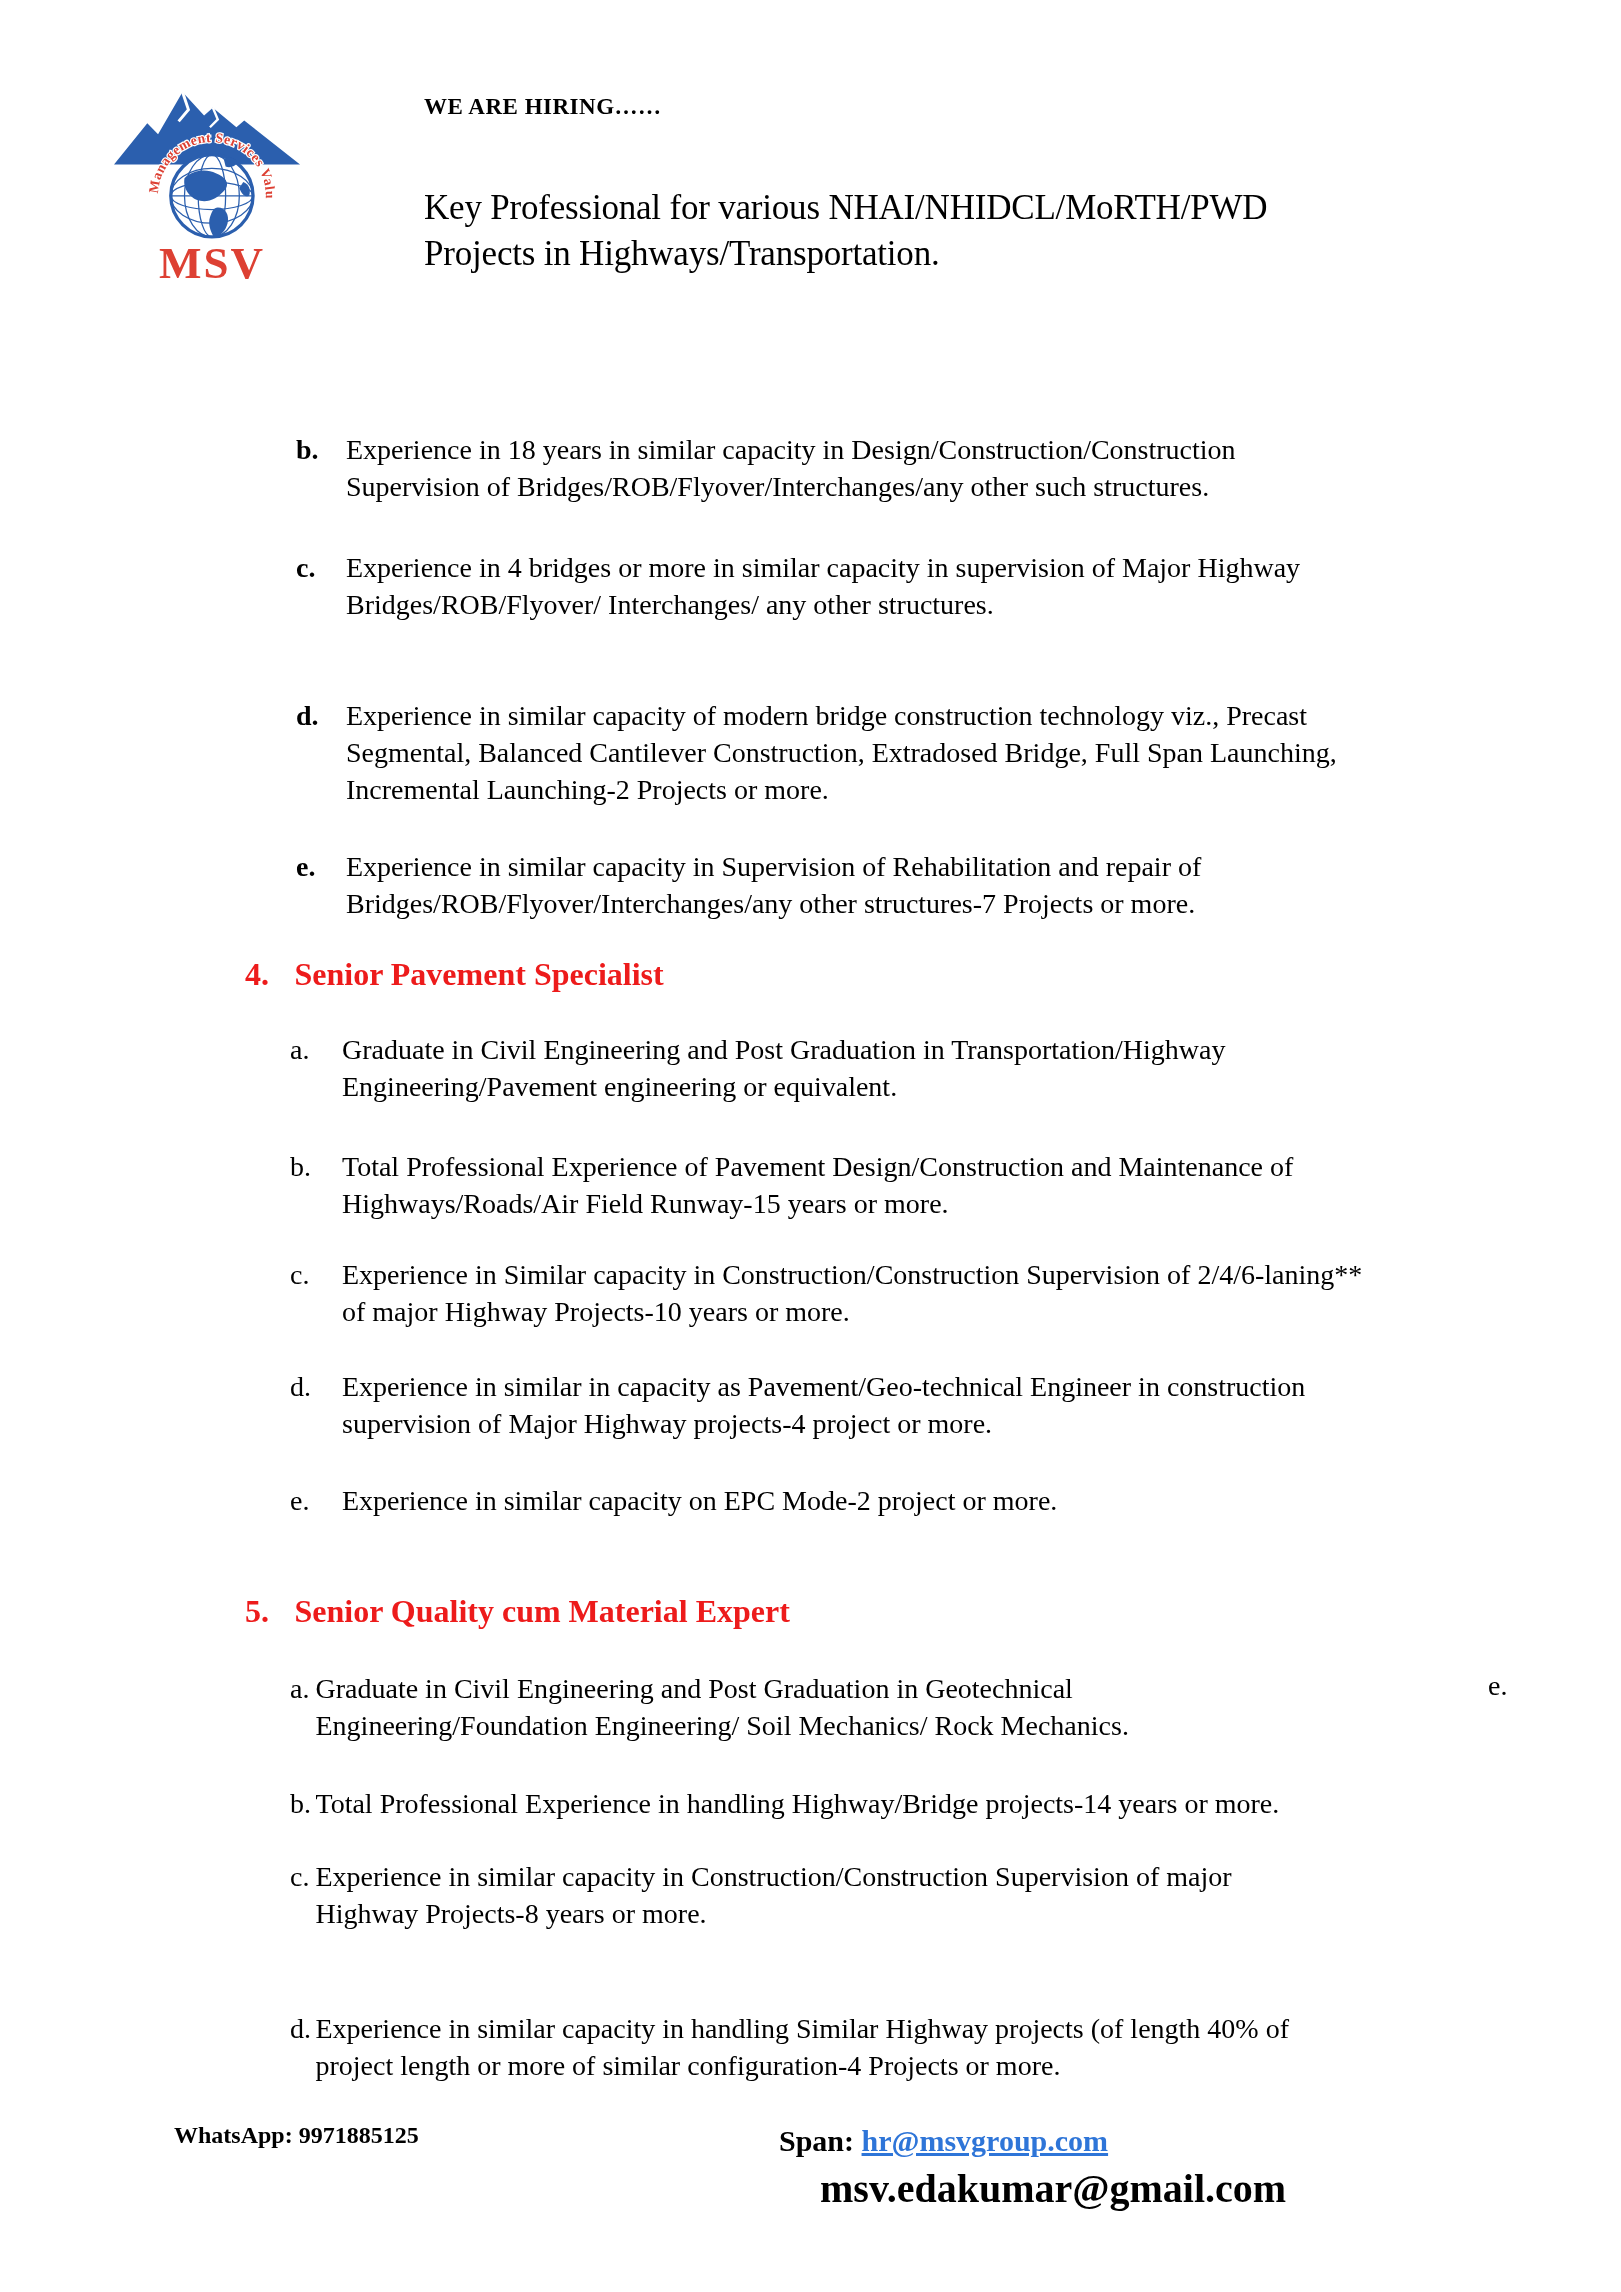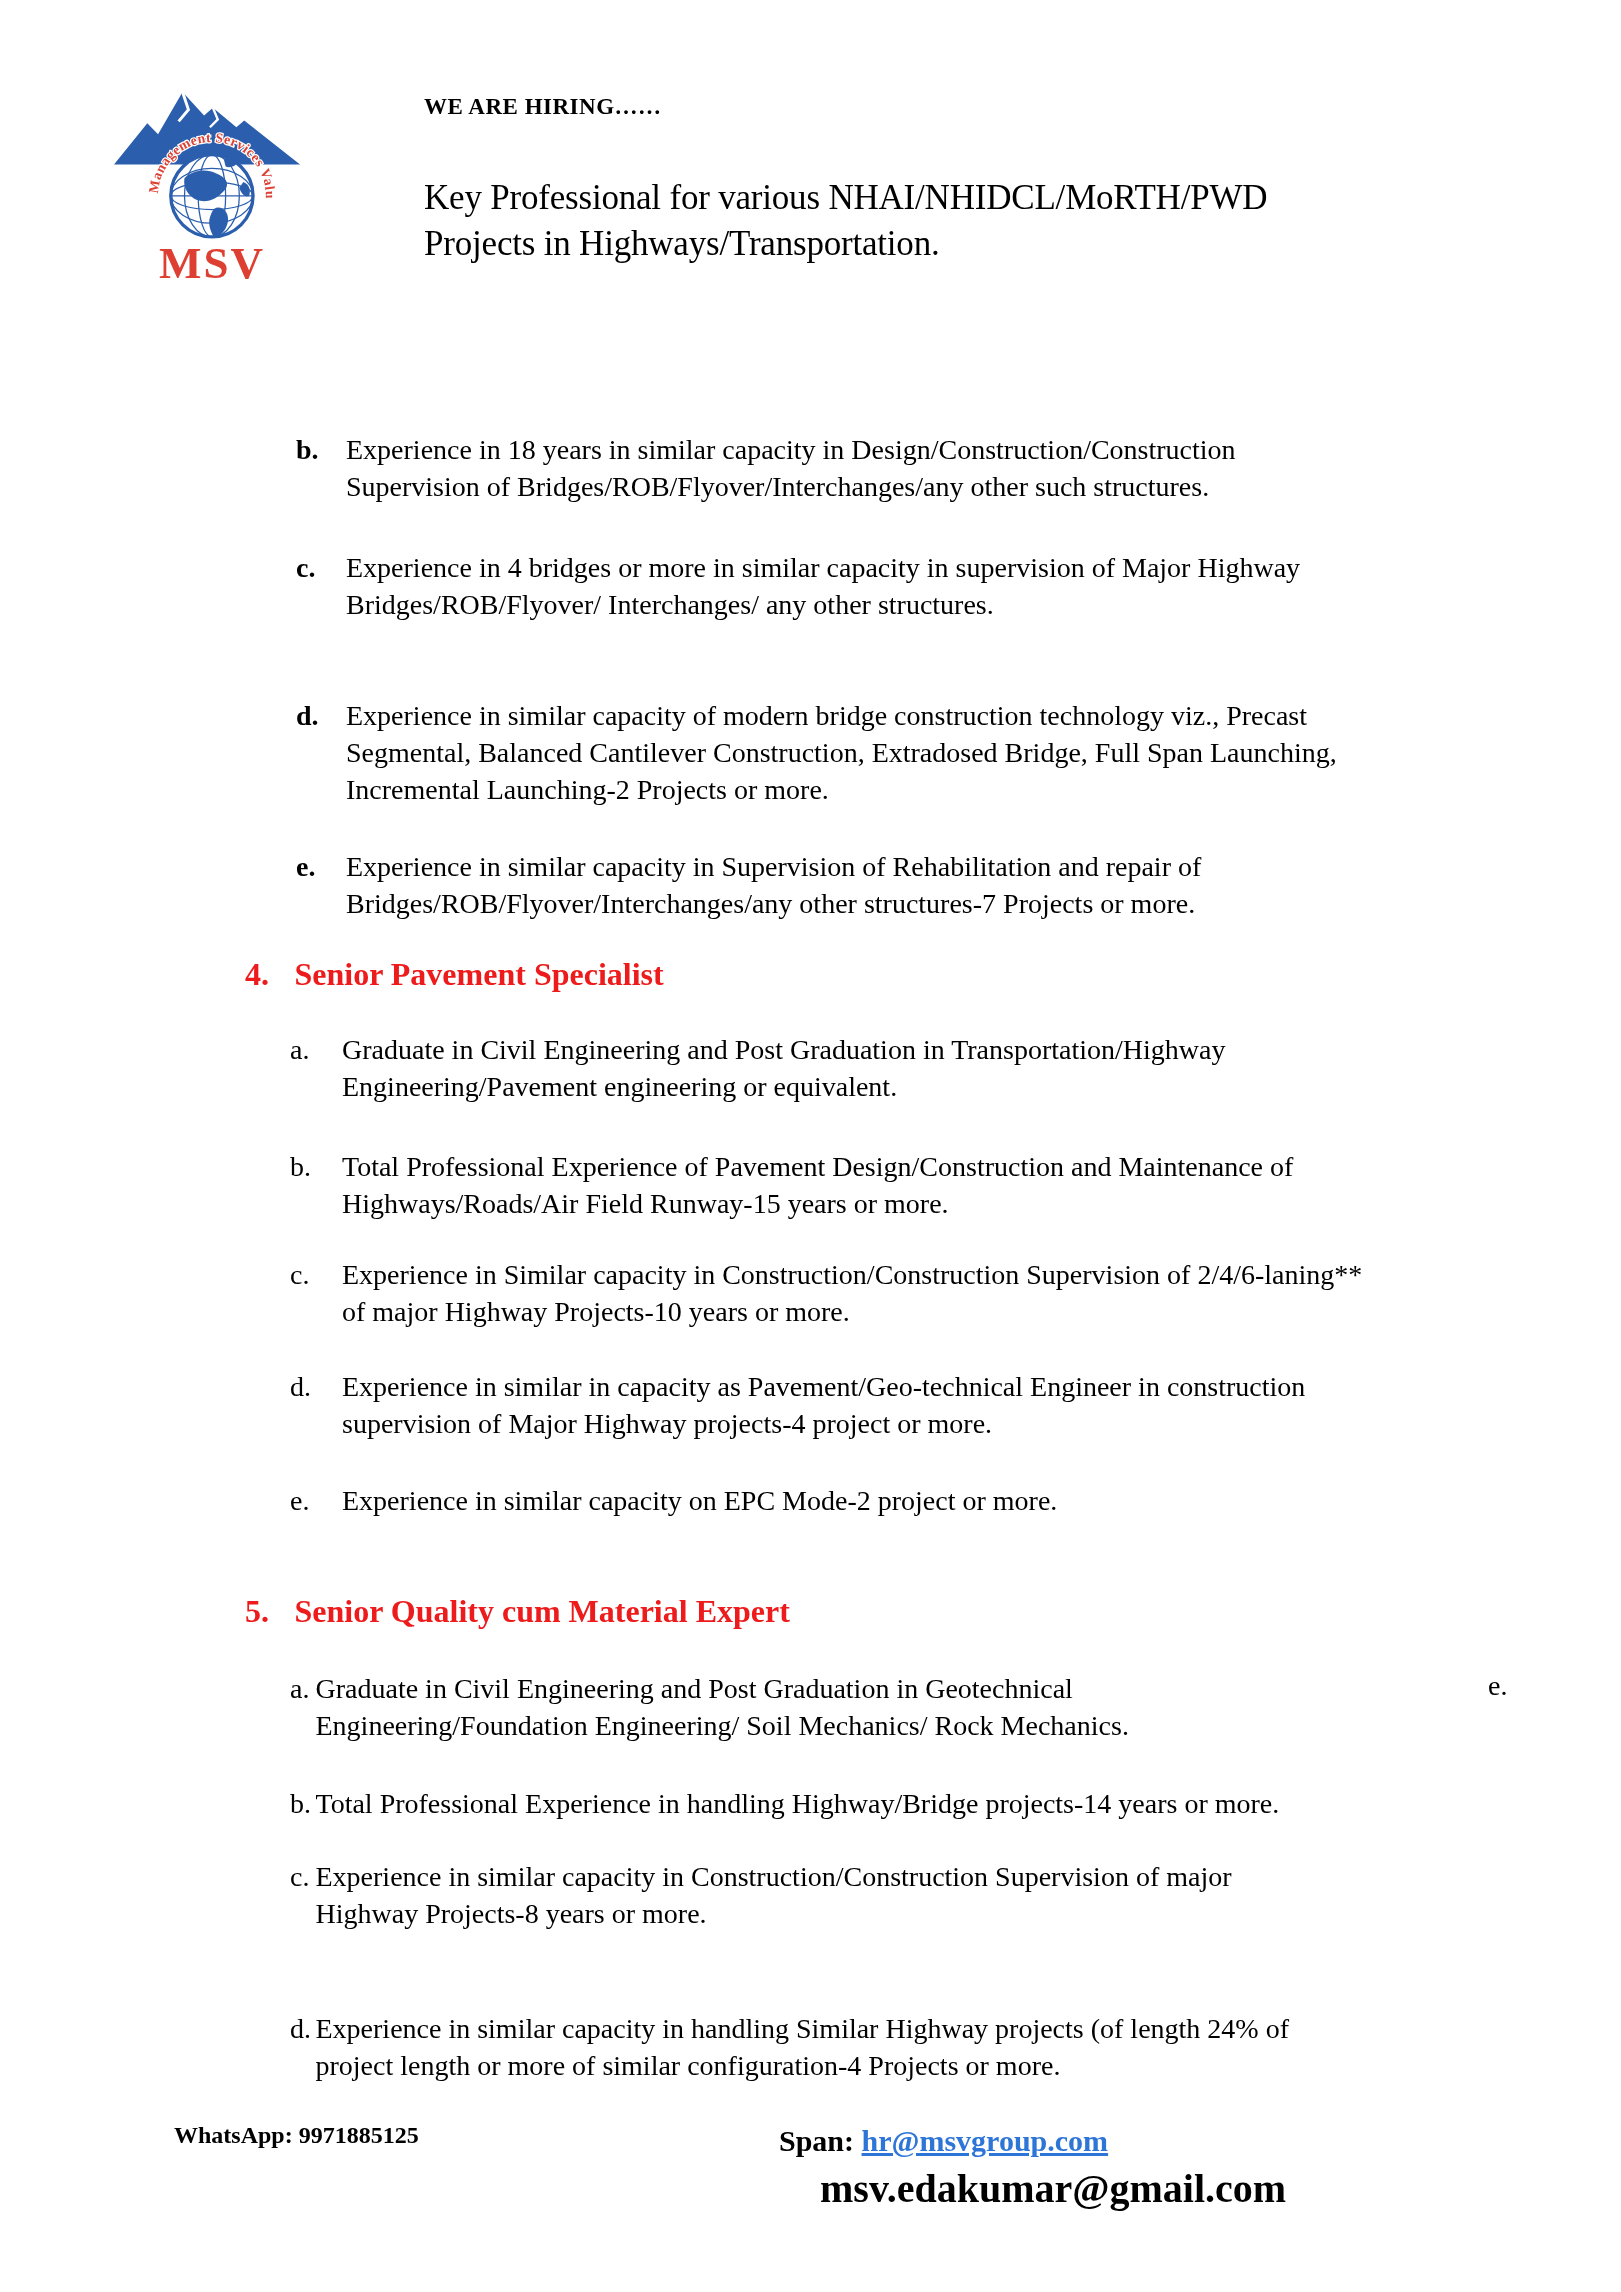--- a/index.html
+++ b/index.html
@@ -15,21 +15,21 @@
     background:#ffffff;
     font-family:"Liberation Serif","DejaVu Serif",serif;
     color:#000;
     overflow:hidden;
   }
   .abs{position:absolute;}
   .pre{white-space:pre-line;}
 
   
   .hiring{left:424px;top:94px;font-size:23px;font-weight:700;letter-spacing:0.5px;}
-  .subtitle{left:424px;top:175px;font-size:35px;line-height:46px;letter-spacing:-0.2px;}
+  .subtitle{left:424px;top:185px;font-size:35px;line-height:46px;letter-spacing:-0.2px;}
 
   
   .logo{left:114px;top:88px;width:188px;height:198px;}
 
   
   .item{display:flex;font-size:28px;line-height:37px;}
   .item .marker{flex:0 0 50px;}
   .intro .marker{font-weight:700;}
   .sec4 .marker{flex:0 0 52px;font-weight:400;}
   .sec5 .marker{flex:0 0 25.5px;font-weight:400;}
@@ -158,21 +158,21 @@
     <span class="marker">b.</span>
     <span class="pre">Total Professional Experience in handling Highway/Bridge projects-14 years or more.</span>
   </div>
   <div class="abs item sec5 s5-c">
     <span class="marker">c.</span>
     <span class="pre">Experience in similar capacity in Construction/Construction Supervision of major
 Highway Projects-8 years or more.</span>
   </div>
   <div class="abs item sec5 s5-d">
     <span class="marker">d.</span>
-    <span class="pre">Experience in similar capacity in handling Similar Highway projects (of length 24% of
+    <span class="pre">Experience in similar capacity in handling Similar Highway projects (of length 40% of
 project length or more of similar configuration-4 Projects or more.</span>
   </div>
 
   <div class="abs whatsapp">WhatsApp: 9971885125</div>
   <div class="abs mailline">
     <span>Span:</span>
     <a href="#">hr@msvgroup.com</a>
   </div>
   <div class="abs altmail">msv.edakumar@gmail.com</div>
 

